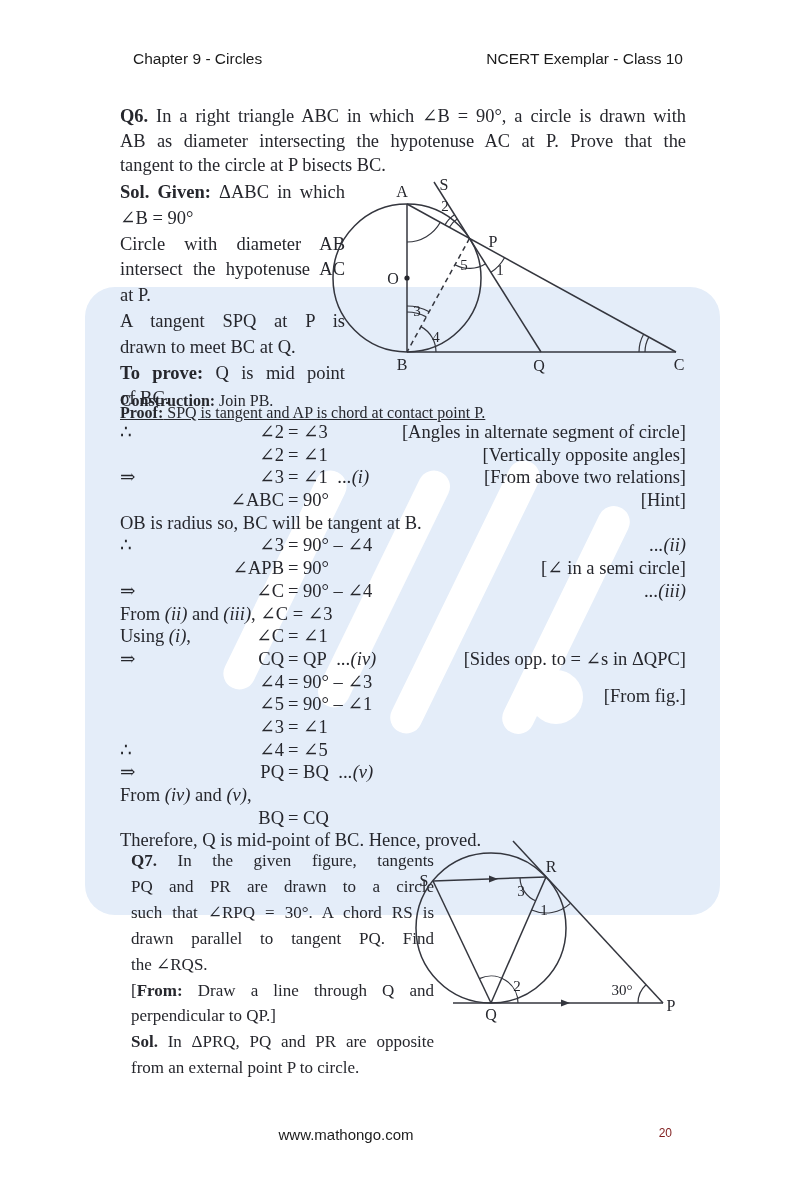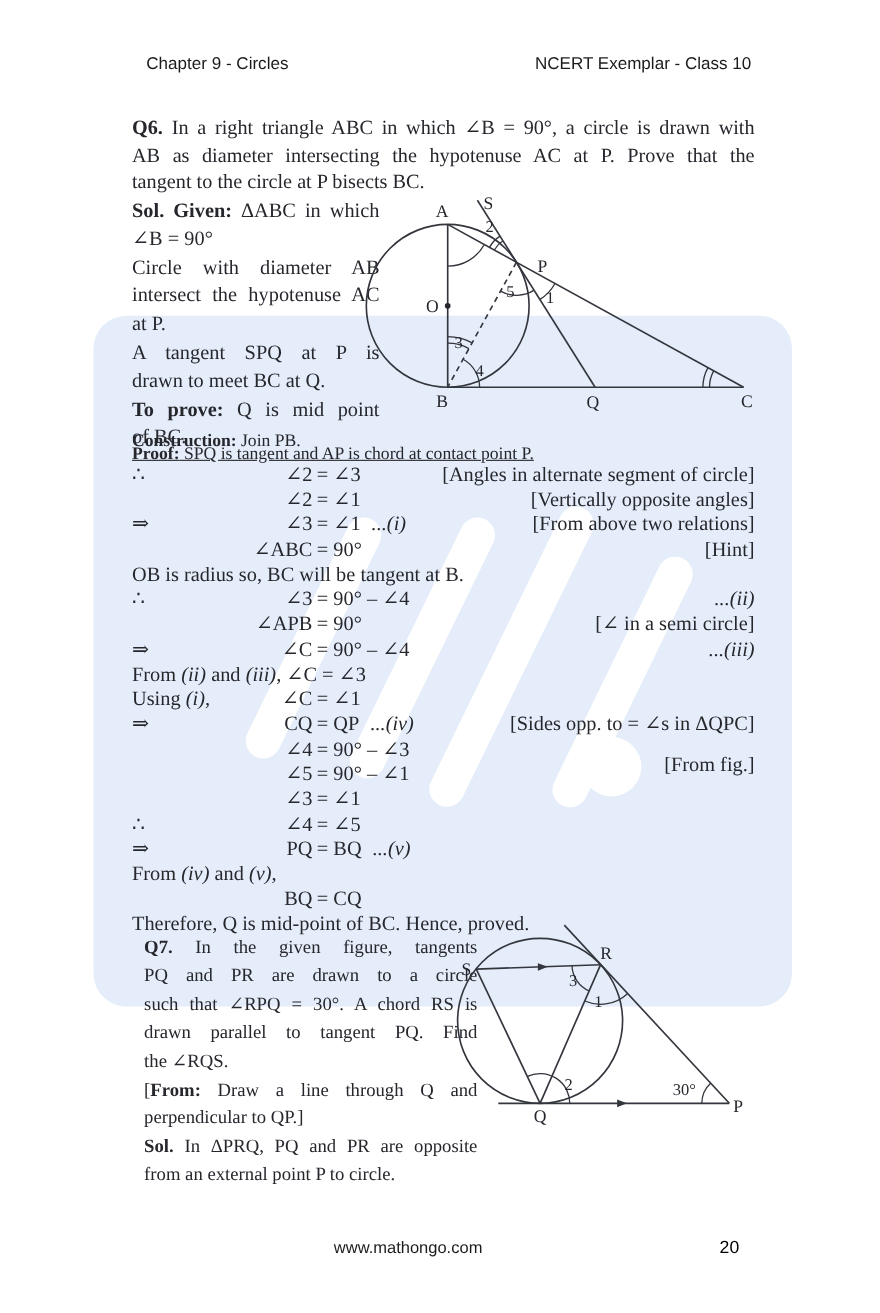--- a/index.html
+++ b/index.html
@@ -10,24 +10,24 @@
   .wbar{position:absolute;width:32px;background:#ffffff;border-radius:18px;transform:rotate(26deg);}
   .wbar1{left:184px;top:173px;height:240px;}
   .wbar2{left:283px;top:172px;height:260px;}
   .wbar3{left:364px;top:160px;height:300px;}
   .wbar4{left:465px;top:208px;height:250px;}
   .wdot{position:absolute;left:444px;top:383px;width:54px;height:54px;border-radius:50%;background:#ffffff;}
   .content{position:absolute;inset:0;}
   
   .hdr{position:absolute;top:50px;left:133px;right:117px;display:flex;justify-content:space-between;
        font-family:"Liberation Sans","DejaVu Sans",sans-serif;font-size:15.5px;color:#1b1b1b;}
-  .fsite{position:absolute;top:1126px;left:71px;width:600px;text-align:center;
+  .fsite{position:absolute;top:1126px;left:46px;width:600px;text-align:center;
          font-family:"Liberation Sans","DejaVu Sans",sans-serif;font-size:15px;color:#1b1b1b;}
   .fpage{position:absolute;top:1126px;right:128px;
-         font-family:"Liberation Sans","DejaVu Sans",sans-serif;font-size:16px;color:#000000;}
+         font-family:"Liberation Sans","DejaVu Sans",sans-serif;font-size:12px;color:#7f1d1d;}
   
   .tline{text-align:justify;}
   .tline.stretch{text-align-last:justify;}
   .q6stmt{position:absolute;left:120px;top:104px;width:566px;font-size:18.4px;line-height:24.5px;}
   .q6sol{position:absolute;left:120px;top:180px;width:225px;font-size:18.5px;line-height:25.8px;}
   .q6cons{position:absolute;left:120px;top:392px;font-size:16px;}
   .q6proofintro{position:absolute;left:120px;top:404px;font-size:16px;text-decoration:underline;}
   .q6proof{position:absolute;left:120px;top:421px;width:566px;font-size:18.5px;}
   .prow{display:flex;align-items:baseline;height:22.7px;line-height:22.7px;}
   .prow span{white-space:pre;}

